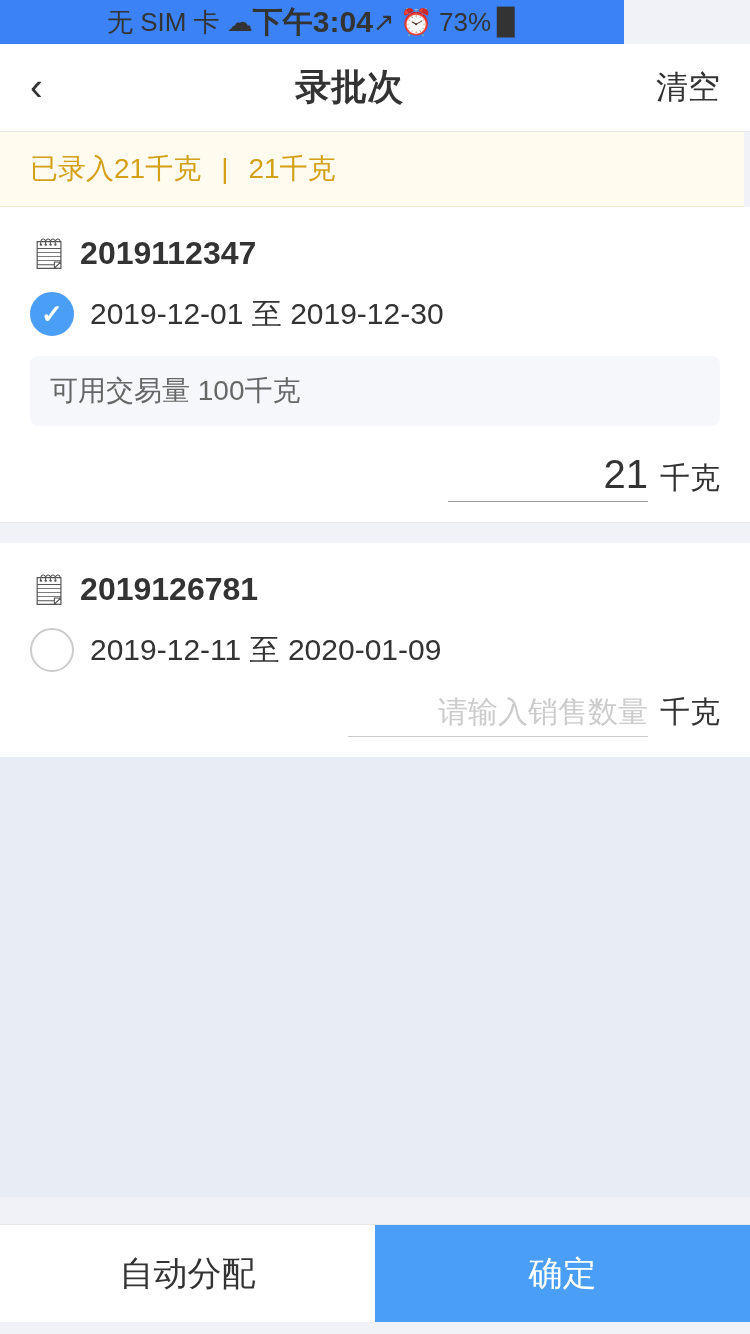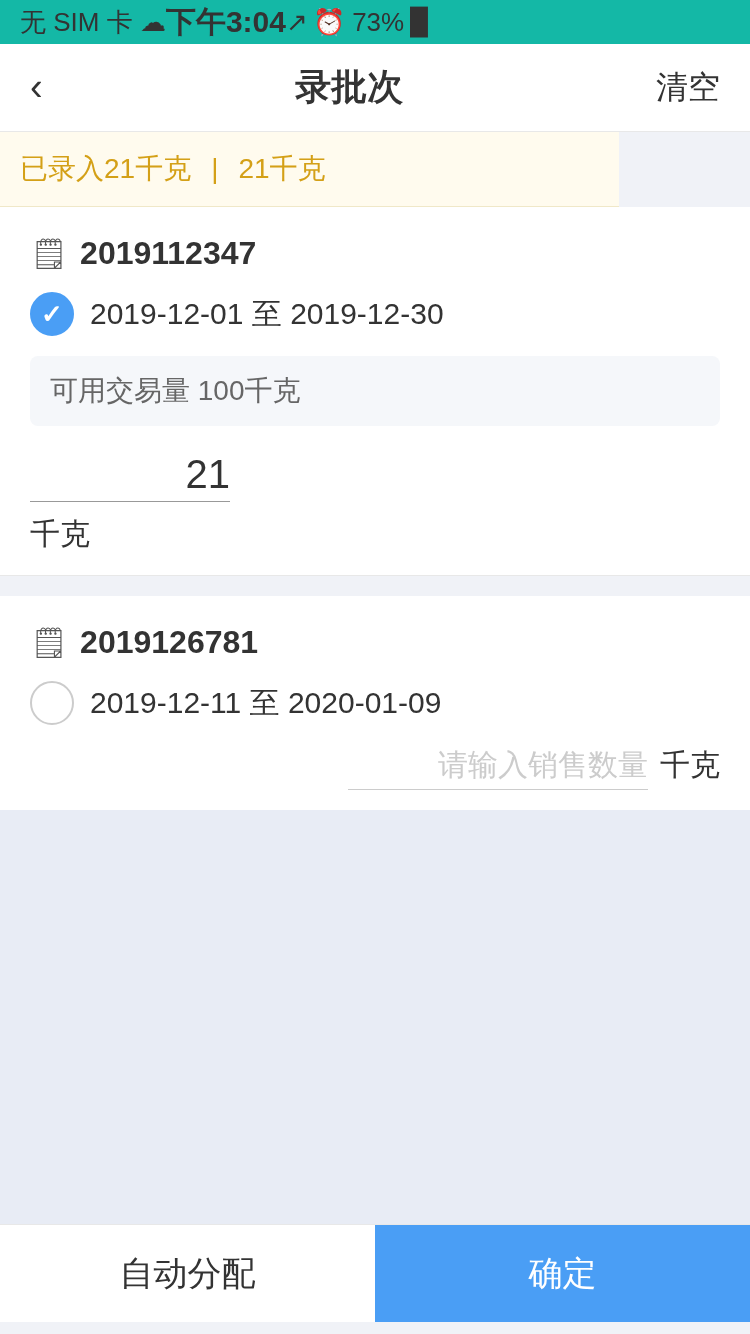--- a/index.html
+++ b/index.html
@@ -8,26 +8,26 @@
       width: 750px;
       min-height: 1334px;
       font-family: -apple-system, "PingFang SC", "Helvetica Neue", Arial, sans-serif;
       background: #f0f2f7;
       font-size: 32px;
       color: #333;
     }
 
     
     .status-bar {
-      width: 750px;
+      width: 624px;
       height: 44px;
-      background: #14b8a6;
-      display: flex;
-      align-items: center;
-      justify-content: flex-start;
+      background: #3b82f6;
+      display: flex;
+      align-items: center;
+      justify-content: center;
       padding: 0 20px;
       font-size: 26px;
       font-weight: 500;
     }
     .status-left {
       display: flex;
       align-items: center;
       gap: 8px;
       font-size: 26px;
     }
@@ -64,23 +64,23 @@
       color: #333;
     }
     .nav-clear {
       font-size: 32px;
       color: #333;
       cursor: pointer;
     }
 
     
     .summary-bar {
-      width: 619px;
+      width: 744px;
       background: #fffbee;
-      padding: 18px 20px;
+      padding: 18px 30px;
       display: flex;
       align-items: center;
       gap: 20px;
       border-bottom: 1px solid #f0e8c8;
     }
     .summary-label {
       font-size: 28px;
       color: #d4a017;
     }
     .summary-divider {
@@ -155,21 +155,20 @@
     }
 
     
     .quantity-row {
       display: flex;
       align-items: baseline;
       justify-content: flex-end;
       padding: 10px 30px 20px 30px;
       gap: 12px;
       border-bottom: 1px solid #e8e8e8;
-      flex-direction: column;
     }
     .quantity-value {
       font-size: 40px;
       color: #333;
       font-weight: 400;
     }
     .quantity-underline {
       border-bottom: 1px solid #999;
       min-width: 200px;
       text-align: right;

